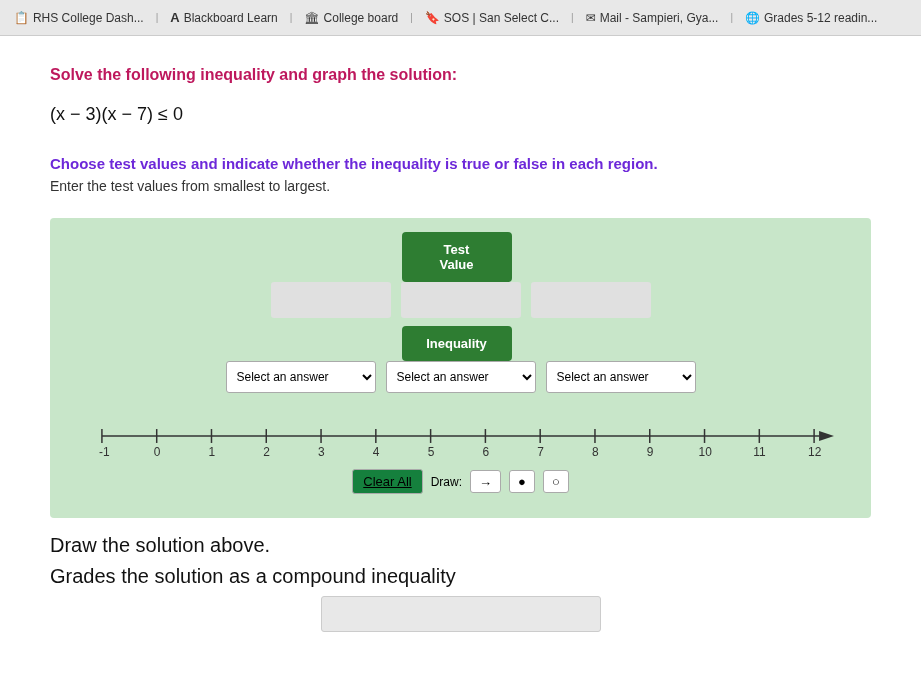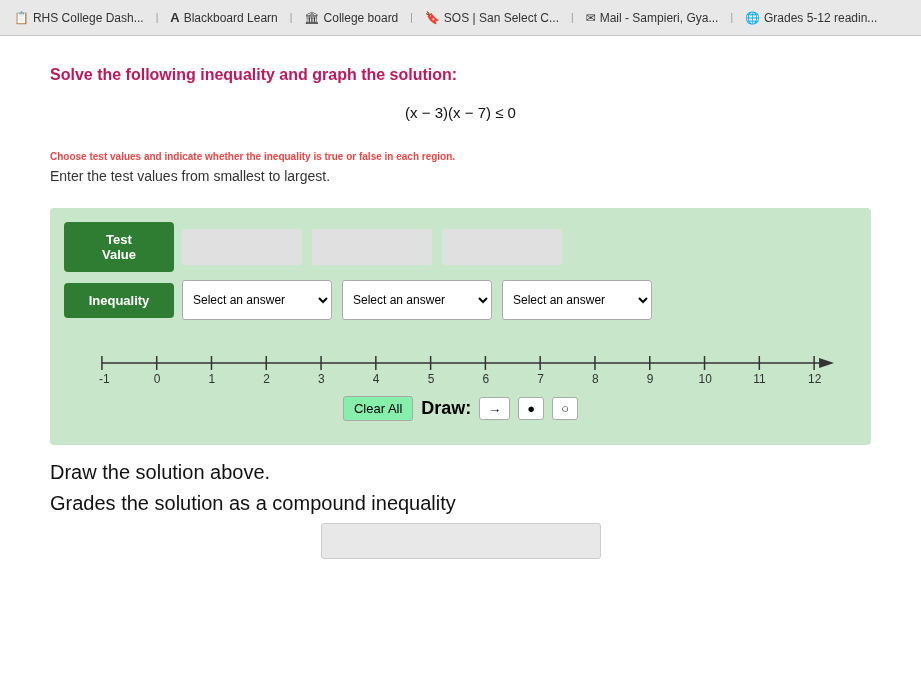--- a/index.html
+++ b/index.html
@@ -47,51 +47,52 @@
     }
 
     .problem-title {
       font-size: 16px;
       font-weight: bold;
       margin-bottom: 20px;
       color: #be185d;
     }
 
     .equation {
-      text-align: center;
-      font-size: 15px;
+      text-align: left;
+      font-size: 18px;
       margin-bottom: 30px;
       color: #111;
     }
 
     .instruction-bold {
-      font-size: 10px;
+      font-size: 15px;
       font-weight: bold;
       margin-bottom: 6px;
-      color: #ef4444;
+      color: #6d28d9;
     }
 
     .instruction-normal {
       font-size: 14px;
       color: #333;
       margin-bottom: 24px;
     }
 
     
     .green-container {
       background: #c8e6c9;
       border-radius: 4px;
       padding: 14px 14px 14px 14px;
       margin-bottom: 16px;
     }
 
     .table-row {
       display: flex;
       align-items: center;
       margin-bottom: 8px;
+      flex-direction: column;
     }
 
     .table-label {
       background: #2e7d32;
       color: #fff;
       font-weight: bold;
       font-size: 13px;
       width: 110px;
       min-width: 110px;
       padding: 10px 8px;
@@ -111,21 +112,21 @@
       height: 36px;
       background: #e0e0e0;
       border: none;
       border-radius: 3px;
       padding: 4px 8px;
       font-size: 13px;
     }
 
     .select-answer {
       width: 150px;
-      height: 40px;
+      height: 32px;
       background: #fff;
       border: 1px solid #aaa;
       border-radius: 3px;
       padding: 2px 6px;
       font-size: 12px;
       cursor: pointer;
       appearance: auto;
     }
 
     
@@ -148,31 +149,32 @@
 
     .draw-controls {
       display: flex;
       align-items: center;
       gap: 8px;
       justify-content: center;
       margin-top: 4px;
     }
 
     .clear-all-btn {
-      background: #86efac;
+      background: #15803d;
       border: 1px solid #aaa;
       border-radius: 3px;
       padding: 4px 10px;
       font-size: 13px;
       cursor: pointer;
+      text-decoration: underline;
     }
 
     .draw-label {
-      font-size: 18px;
-      font-weight: bold;
+      font-size: 12px;
+      font-weight: normal;
     }
 
     .draw-btn {
       background: #fff;
       border: 1px solid #aaa;
       border-radius: 3px;
       padding: 3px 8px;
       font-size: 13px;
       cursor: pointer;
       display: flex;

